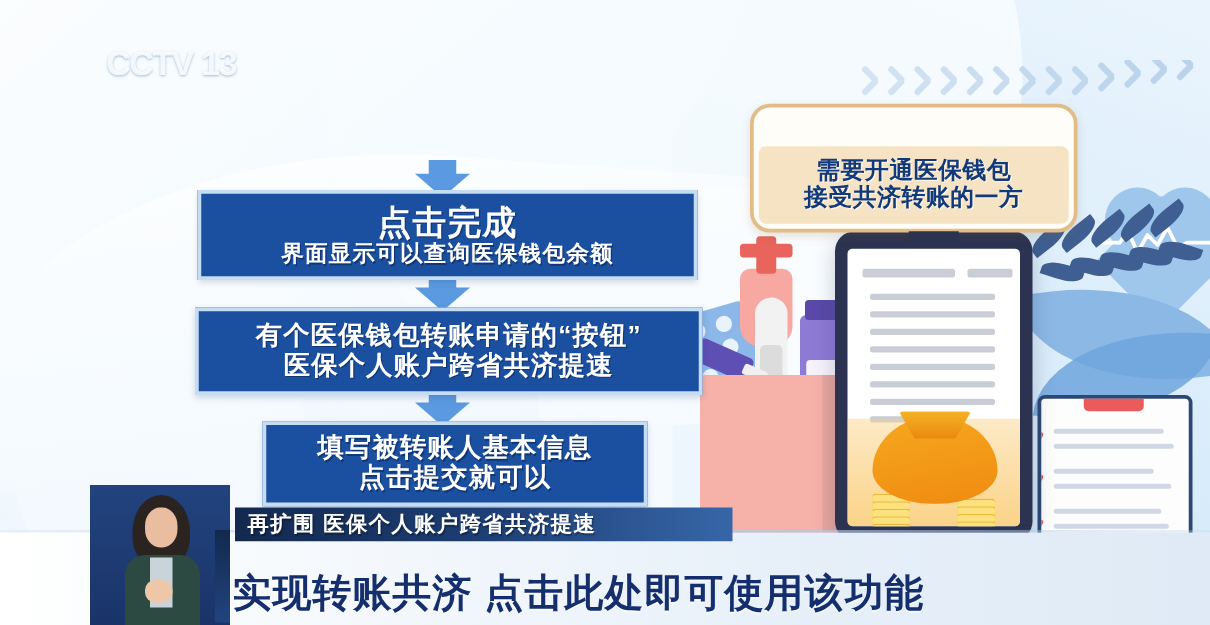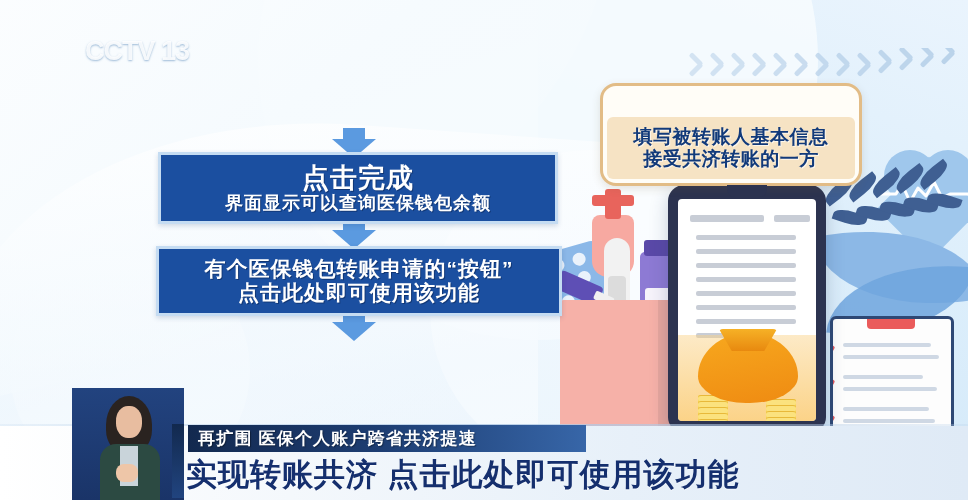--- a/index.html
+++ b/index.html
@@ -121,21 +121,21 @@
   .interp{position:absolute;left:72px;top:388px;width:112px;height:112px;
     background:linear-gradient(180deg,#1e3f7e,#1b3straight);
     background:linear-gradient(180deg,#22437f 0%,#1a3468 100%);overflow:hidden;}
   .interp .hair{position:absolute;left:34px;top:8px;width:46px;height:58px;background:#2a2320;border-radius:50% 50% 42% 42%;}
   .interp .face{position:absolute;left:44px;top:18px;width:26px;height:32px;background:#e8bda0;border-radius:46%;}
   .interp .body{position:absolute;left:28px;top:56px;width:60px;height:60px;background:#2c4a42;border-radius:16px 16px 0 0;}
   .interp .shirt{position:absolute;left:48px;top:58px;width:18px;height:40px;background:#c9d4da;}
   .interp .hand{position:absolute;left:44px;top:76px;width:22px;height:18px;background:#eec6a8;border-radius:8px;}
 
   
-  .lt-strip{position:absolute;left:188px;top:425px;width:398px;height:27px;
+  .lt-strip{position:absolute;left:188px;top:406px;width:398px;height:27px;
     background:linear-gradient(90deg,#13294f 0%,#1d3d72 48%,#3766a8 100%);
     display:flex;align-items:center;}
   .lt-strip span{color:#ffffff;font-size:17px;font-weight:bold;letter-spacing:1.2px;
     margin-left:10px;text-shadow:1px 1px 1px rgba(0,0,0,.35);white-space:nowrap;}
   .lt-head{position:absolute;left:186px;top:452px;width:770px;height:46px;
     display:flex;align-items:center;}
   .lt-head span{color:#152f6e;font-size:31px;font-weight:bold;letter-spacing:1px;
     text-shadow:0 1px 1px rgba(255,255,255,.6);white-space:nowrap;}
   .lt-sidebar{position:absolute;left:172px;top:424px;width:12px;height:74px;
     background:linear-gradient(180deg,#12294e,#21447f);}
@@ -297,27 +297,31 @@
   </div>
 
 
   <div class="flowbox" style="left:158px;top:152px;width:394px;height:66px;">
     <div class="ln" style="font-size:27px">点击完成</div>
     <div class="ln" style="font-size:18px">界面显示可以查询医保钱包余额</div>
   </div>
 
   <div class="flowbox" style="left:156px;top:246px;width:400px;height:64px;">
     <div class="ln" style="font-size:21px">有个医保钱包转账申请的“按钮”</div>
-    <div class="ln" style="font-size:21px">点击此处即可使用该功能</div>
-  </div>
-
+    <div class="ln" style="font-size:21px">医保个人账户跨省共济提速</div>
+  </div>
+
+  <div class="flowbox" style="left:210px;top:337px;width:302px;height:62px;">
+    <div class="ln" style="font-size:21px">填写被转账人基本信息</div>
+    <div class="ln" style="font-size:21px">点击提交就可以</div>
+  </div>
 
   <div class="callout">
     <div class="c-hl">
-      <div>填写被转账人基本信息</div>
+      <div>需要开通医保钱包</div>
       <div>接受共济转账的一方</div>
     </div>
   </div>
 
   <div class="interp">
     <div class="hair"></div>
       <div class="face"></div>
     <div class="body"></div>
       <div class="shirt"></div>
       <div class="hand"></div>

